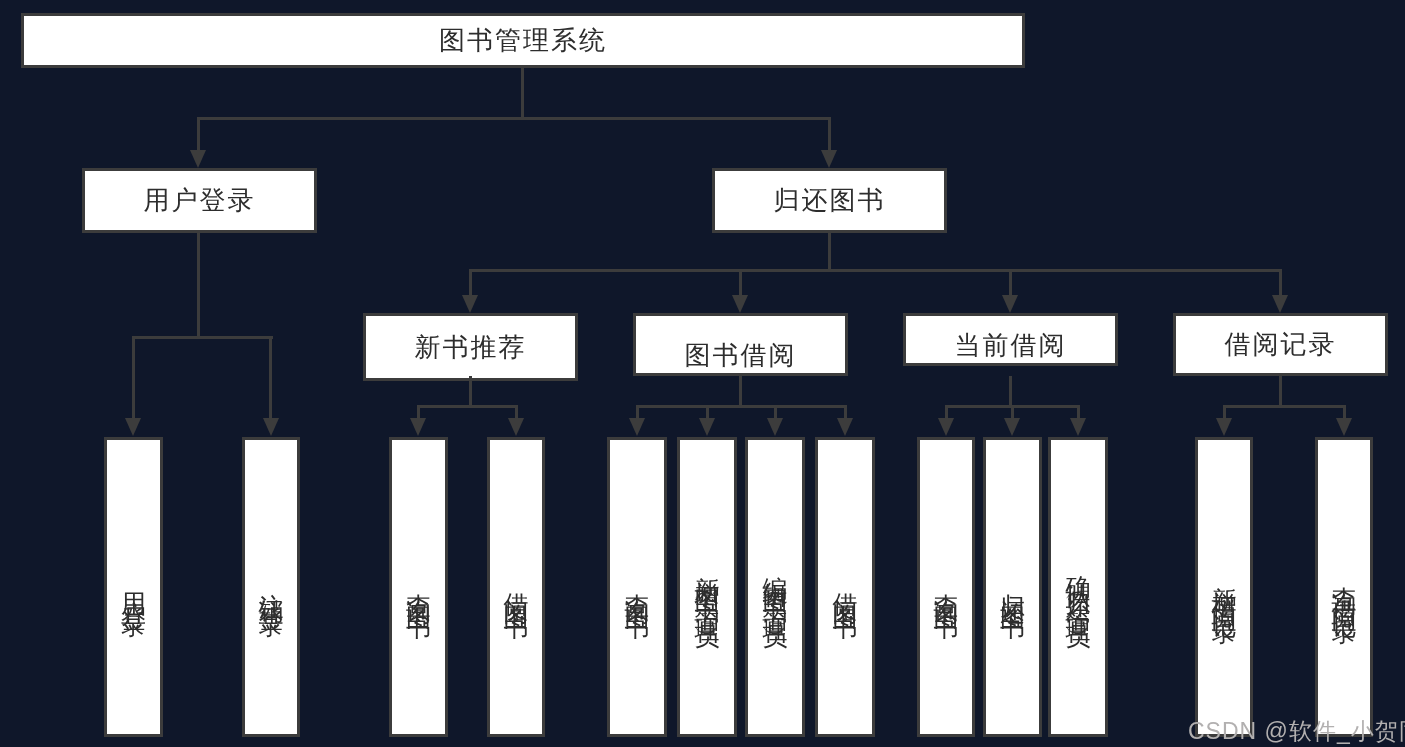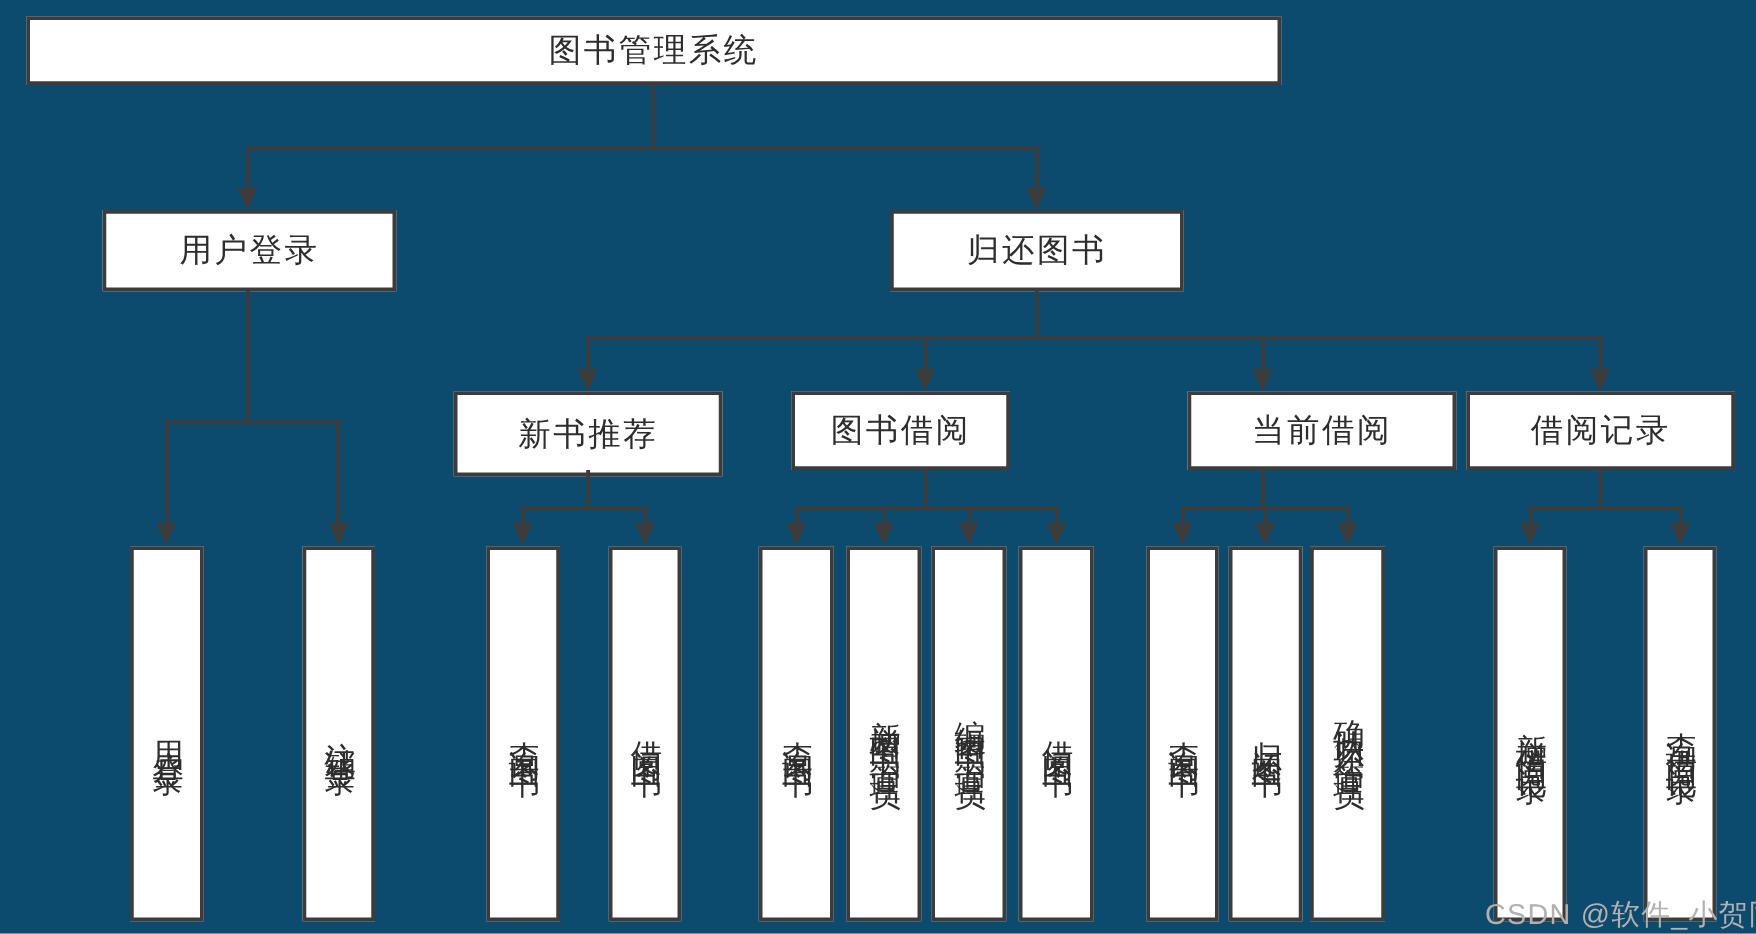--- a/index.html
+++ b/index.html
@@ -1,16 +1,16 @@
 <!DOCTYPE html>
 <html><head>
 <meta charset="utf-8">
 <style>
   html,body{margin:0;padding:0;background:#fff;}
-  #stage{position:relative;width:1405px;height:747px;background:#0c4a6e;overflow:hidden;
+  #stage{position:relative;width:1405px;height:747px;background:#0f172a;overflow:hidden;
          font-family:"Liberation Sans",sans-serif;}
   .bx{position:absolute;box-sizing:border-box;border:3px solid #3c3c3c;background:#fff;
       display:flex;align-items:center;justify-content:center;color:#2d2d2d;}
   .hb{font-size:26px;letter-spacing:2px;}
   .vb span{writing-mode:vertical-rl;font-size:25px;line-height:1;letter-spacing:7px;}
   .ln{position:absolute;background:#3c3c3c;}
   .ah{position:absolute;width:0;height:0;border-left:8px solid transparent;
       border-right:8px solid transparent;border-top:18px solid #3c3c3c;}
   .wm{position:absolute;left:1188px;top:716px;font-size:23px;color:#b2b0b0;
       letter-spacing:1px;z-index:5;white-space:nowrap;}
@@ -52,24 +52,24 @@
   <div class="ln" style="left:1009px;top:270px;width:3px;height:27px;"></div>
   <div class="ln" style="left:1279px;top:270px;width:3px;height:27px;"></div>
   <div class="ah" style="left:462px;top:295px;"></div>
   <div class="ah" style="left:732px;top:295px;"></div>
   <div class="ah" style="left:1002px;top:295px;"></div>
   <div class="ah" style="left:1272px;top:295px;"></div>
 
   <div class="bx hb" style="left:363px;top:313px;width:215px;height:68px;">
     <span>新书推荐</span>
   </div>
-  <div class="bx hb" style="left:633px;top:313px;width:175px;height:63px;">
+  <div class="bx hb" style="left:633px;top:313px;width:215px;height:63px;align-items:flex-end;">
     <span>图书借阅</span>
   </div>
-  <div class="bx hb" style="left:950px;top:313px;width:215px;height:63px;">
+  <div class="bx hb" style="left:903px;top:313px;width:215px;height:53px;align-items:flex-end;">
     <span>当前借阅</span>
   </div>
   <div class="bx hb" style="left:1173px;top:313px;width:215px;height:63px;">
     <span>借阅记录</span>
   </div>
 
   <div class="ln" style="left:469px;top:376px;width:3px;height:30px;"></div>
   <div class="ln" style="left:417px;top:405px;width:101px;height:3px;"></div>
   <div class="ln" style="left:417px;top:406px;width:3px;height:13px;"></div>
   <div class="ln" style="left:515px;top:406px;width:3px;height:13px;"></div>

